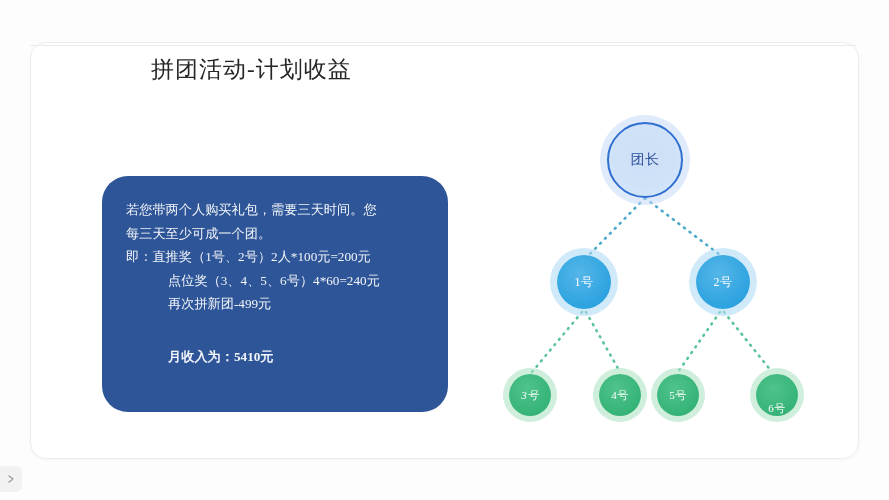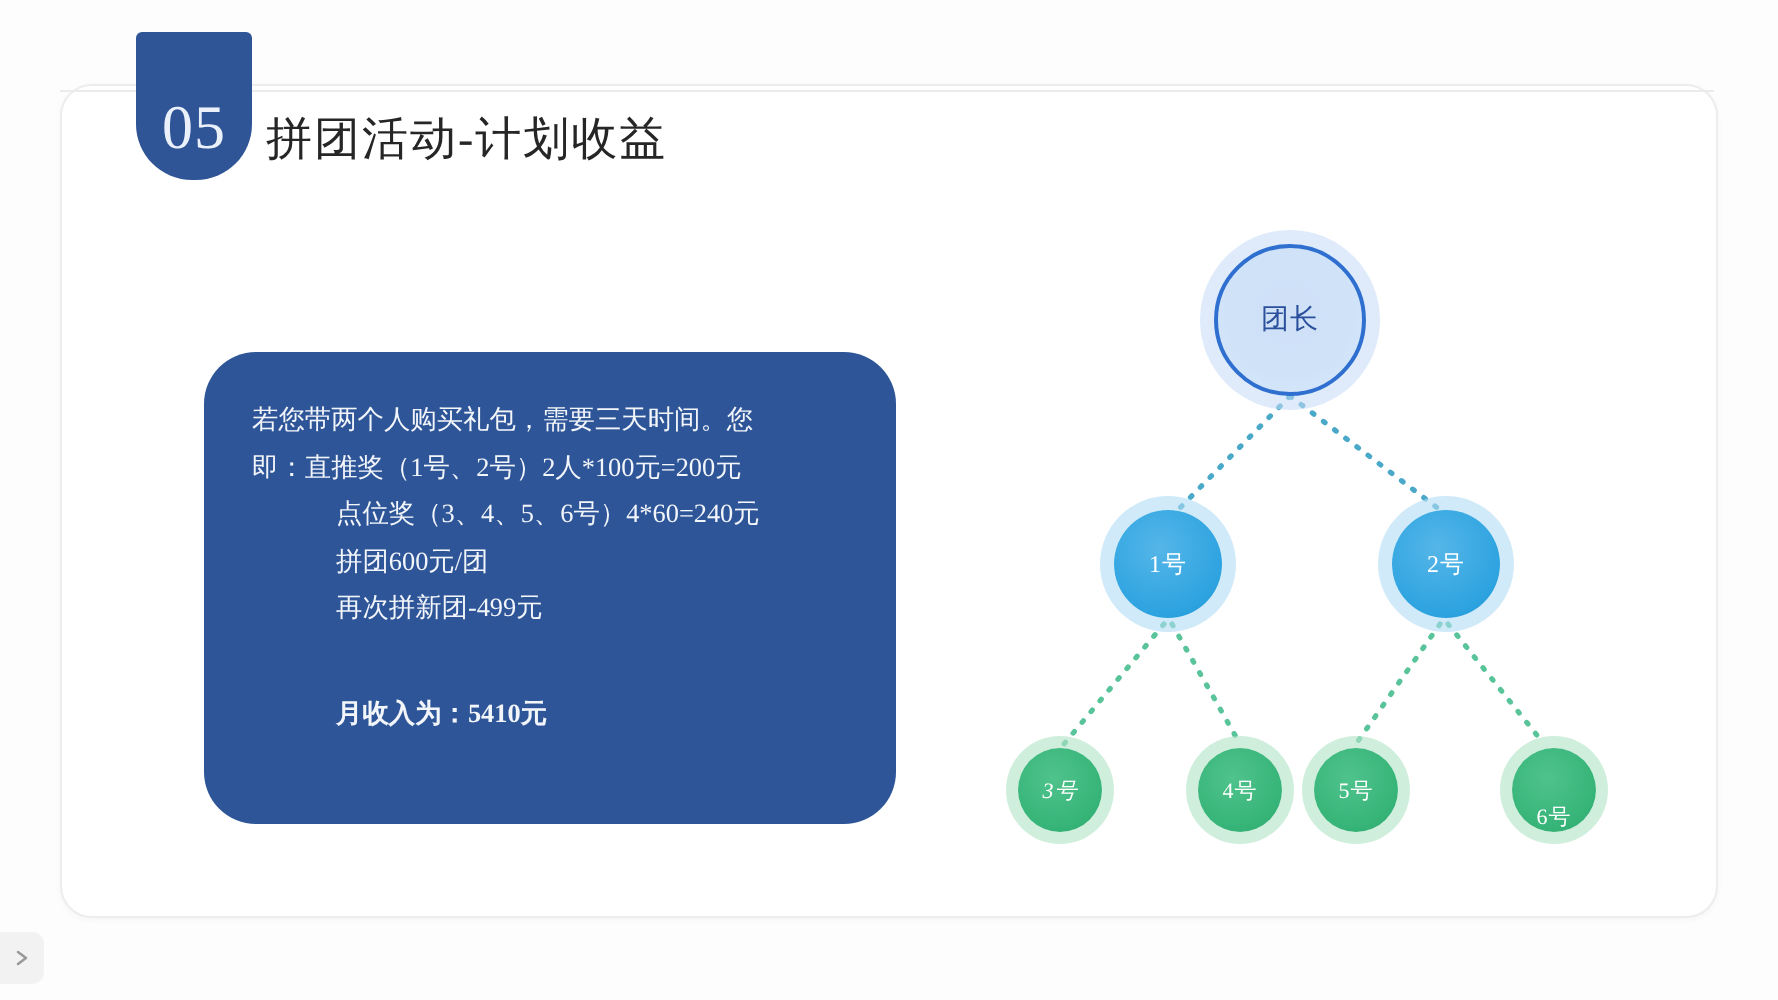--- a/index.html
+++ b/index.html
@@ -62,21 +62,21 @@
     display: flex;
     align-items: flex-end;
     justify-content: center;
     padding-bottom: 8px;
     box-sizing: border-box;
   }
 
   
   #slide-title {
     position: absolute;
-    left: 133px;
+    left: 151px;
     top: 54px;
     font-size: 23px;
     color: #262626;
     letter-spacing: 1px;
     white-space: nowrap;
   }
 
   
   #info-panel {
     position: absolute;
@@ -155,29 +155,28 @@
 </style>
 </head>
 <body>
 
 <div id="page">
 
   <div id="slide-card"></div>
 
   <div id="header-rule"></div>
 
-  <div id="badge">05</div>
 
   <div id="slide-title">拼团活动-计划收益</div>
 
   <div id="info-panel">
     <div class="ln">若您带两个人购买礼包，需要三天时间。您</div>
+    <div class="ln">每三天至少可成一个团。</div>
     <div class="ln">即：直推奖（1号、2号）2人*100元=200元</div>
     <div class="ln ind">点位奖（3、4、5、6号）4*60=240元</div>
-    <div class="ln ind">拼团600元/团</div>
     <div class="ln ind">再次拼新团-499元</div>
     <div class="ln ind bold-amount">月收入为：5410元</div>
   </div>
 
   <div id="tree">
     <svg width="360" height="340">
       <g stroke="#4aa8c8" stroke-width="2.6" stroke-linecap="round" stroke-dasharray="1 6" fill="none">
         <line x1="175" y1="98" x2="116" y2="158"></line>
         <line x1="175" y1="98" x2="254" y2="158"></line>
       </g>

